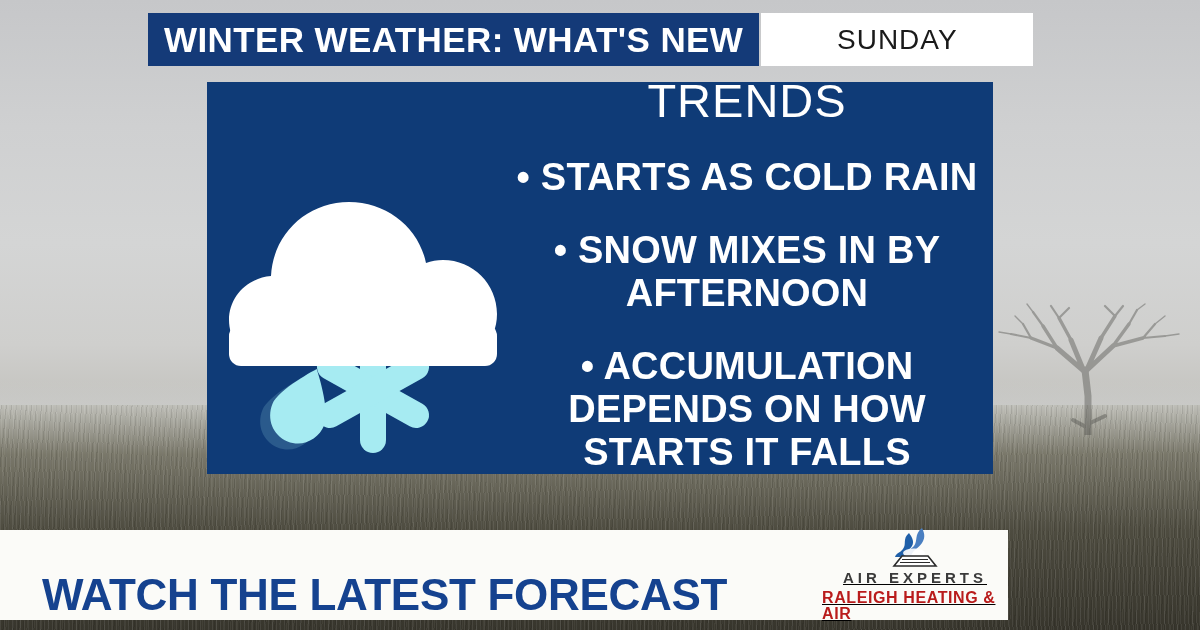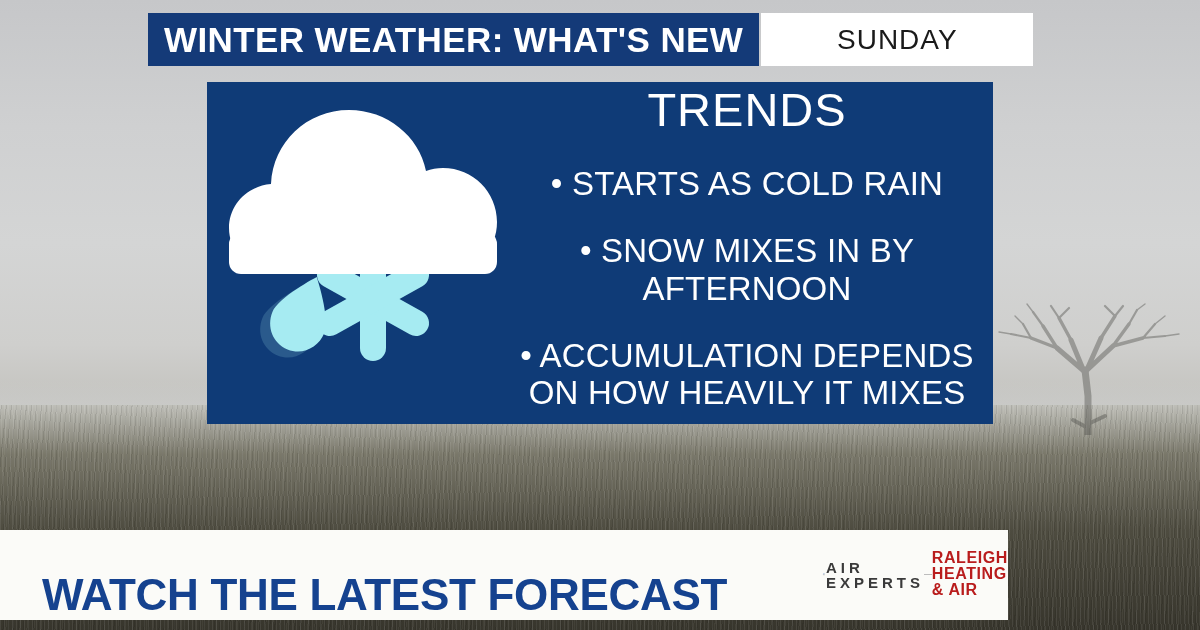--- a/index.html
+++ b/index.html
@@ -49,50 +49,50 @@
   }
   .header-day {
     background:#ffffff; color:#1a1a1a;
     height:53px; width:272px; margin-left:2px;
     display:flex; align-items:center; justify-content:center;
     font-size:28px; font-weight:normal; letter-spacing:1px;
   }
 
   
   .panel {
-    position:absolute; left:207px; top:82px; width:786px; height:342px;
+    position:absolute; left:207px; top:82px; width:786px; height:392px;
     background:#0f3b77;
-    display:flex; align-items:flex-start;
+    display:flex; align-items:flex-end;
   }
 
   .icon-wrap { position:relative; width:300px; height:300px; margin-left:8px; flex:none; }
   .icon-wrap svg { width:100%; height:100%; display:block; }
 
   .trends { flex:1; padding-right:14px; text-align:center; color:#ffffff; }
   .trends-title {
     font-size:47px; font-weight:normal; letter-spacing:1px; margin-bottom:28px;
   }
   .bullet {
-    font-size:33px; font-weight:normal; line-height:1.13; margin-bottom:30px;
+    font-size:38px; font-weight:bold; line-height:1.13; margin-bottom:30px;
     letter-spacing:.2px;
   }
   .bullet:last-child { margin-bottom:0; }
 
   
   .banner {
     position:absolute; left:0; top:530px; width:1008px; height:90px;
     background:#fbfbf8; display:flex; align-items:flex-end;
   }
   .banner-text {
     flex:1; padding-left:42px;
     color:#15428f; font-size:44px; font-weight:bold; letter-spacing:-.3px;
     white-space:nowrap;
   }
-  .logo { width:186px; height:90px; flex:none; display:flex; flex-direction:row;
-          align-items:center; justify-content:center; padding-bottom:3px; }
+  .logo { width:186px; height:90px; flex:none; display:flex; flex-direction:column;
+          align-items:center; justify-content:center; padding-bottom:3px;text-decoration:underline; }
   .logo-mark { width:74px; height:42px; }
   .logo-mark svg { width:100%; height:100%; display:block; }
   .logo-name {
     font-size:15px; font-weight:bold; color:#3a3a3a; letter-spacing:4px;
     margin-top:2px; line-height:1;
   }
   .logo-rule { width:150px; height:1px; background:#bdbdbd; margin:3px 0 2px; }
   .logo-sub {
     font-size:16px; font-weight:bold; color:#b91c1c; letter-spacing:.6px; line-height:1;
   }
@@ -144,21 +144,21 @@
                  C282 168 260 190 233 190 Z"></path>
         <rect x="14" y="150" width="268" height="42" rx="12"></rect>
       </g>
     </svg>
   </div>
 
   <div class="trends">
     <div class="trends-title">TRENDS</div>
     <div class="bullet">• STARTS AS COLD RAIN</div>
     <div class="bullet">• SNOW MIXES IN BY AFTERNOON</div>
-    <div class="bullet">• ACCUMULATION DEPENDS ON HOW HEAVILY IT MIXES</div>
+    <div class="bullet">• ACCUMULATION DEPENDS ON HOW STARTS IT FALLS</div>
   </div>
 </div>
 
 <div class="banner">
   <div class="banner-text">WATCH THE LATEST FORECAST</div>
   <div class="logo">
     <div class="logo-mark">
       <svg viewBox="0 0 74 42" xmlns="http://www.w3.org/2000/svg">
         <path d="M44 2 C36 8 40 15 36 20 C32 25 26 24 24 31 L33 31 C34 24 40 23 44 17 C48 11 46 6 44 2 Z" fill="#4a7fc1"></path>
         <path d="M31 7 C24 13 29 18 25 23 C22 27 18 27 17 31 L25 31 C26 26 31 25 34 20 C37 15 33 10 31 7 Z" fill="#1f5fa8"></path>

